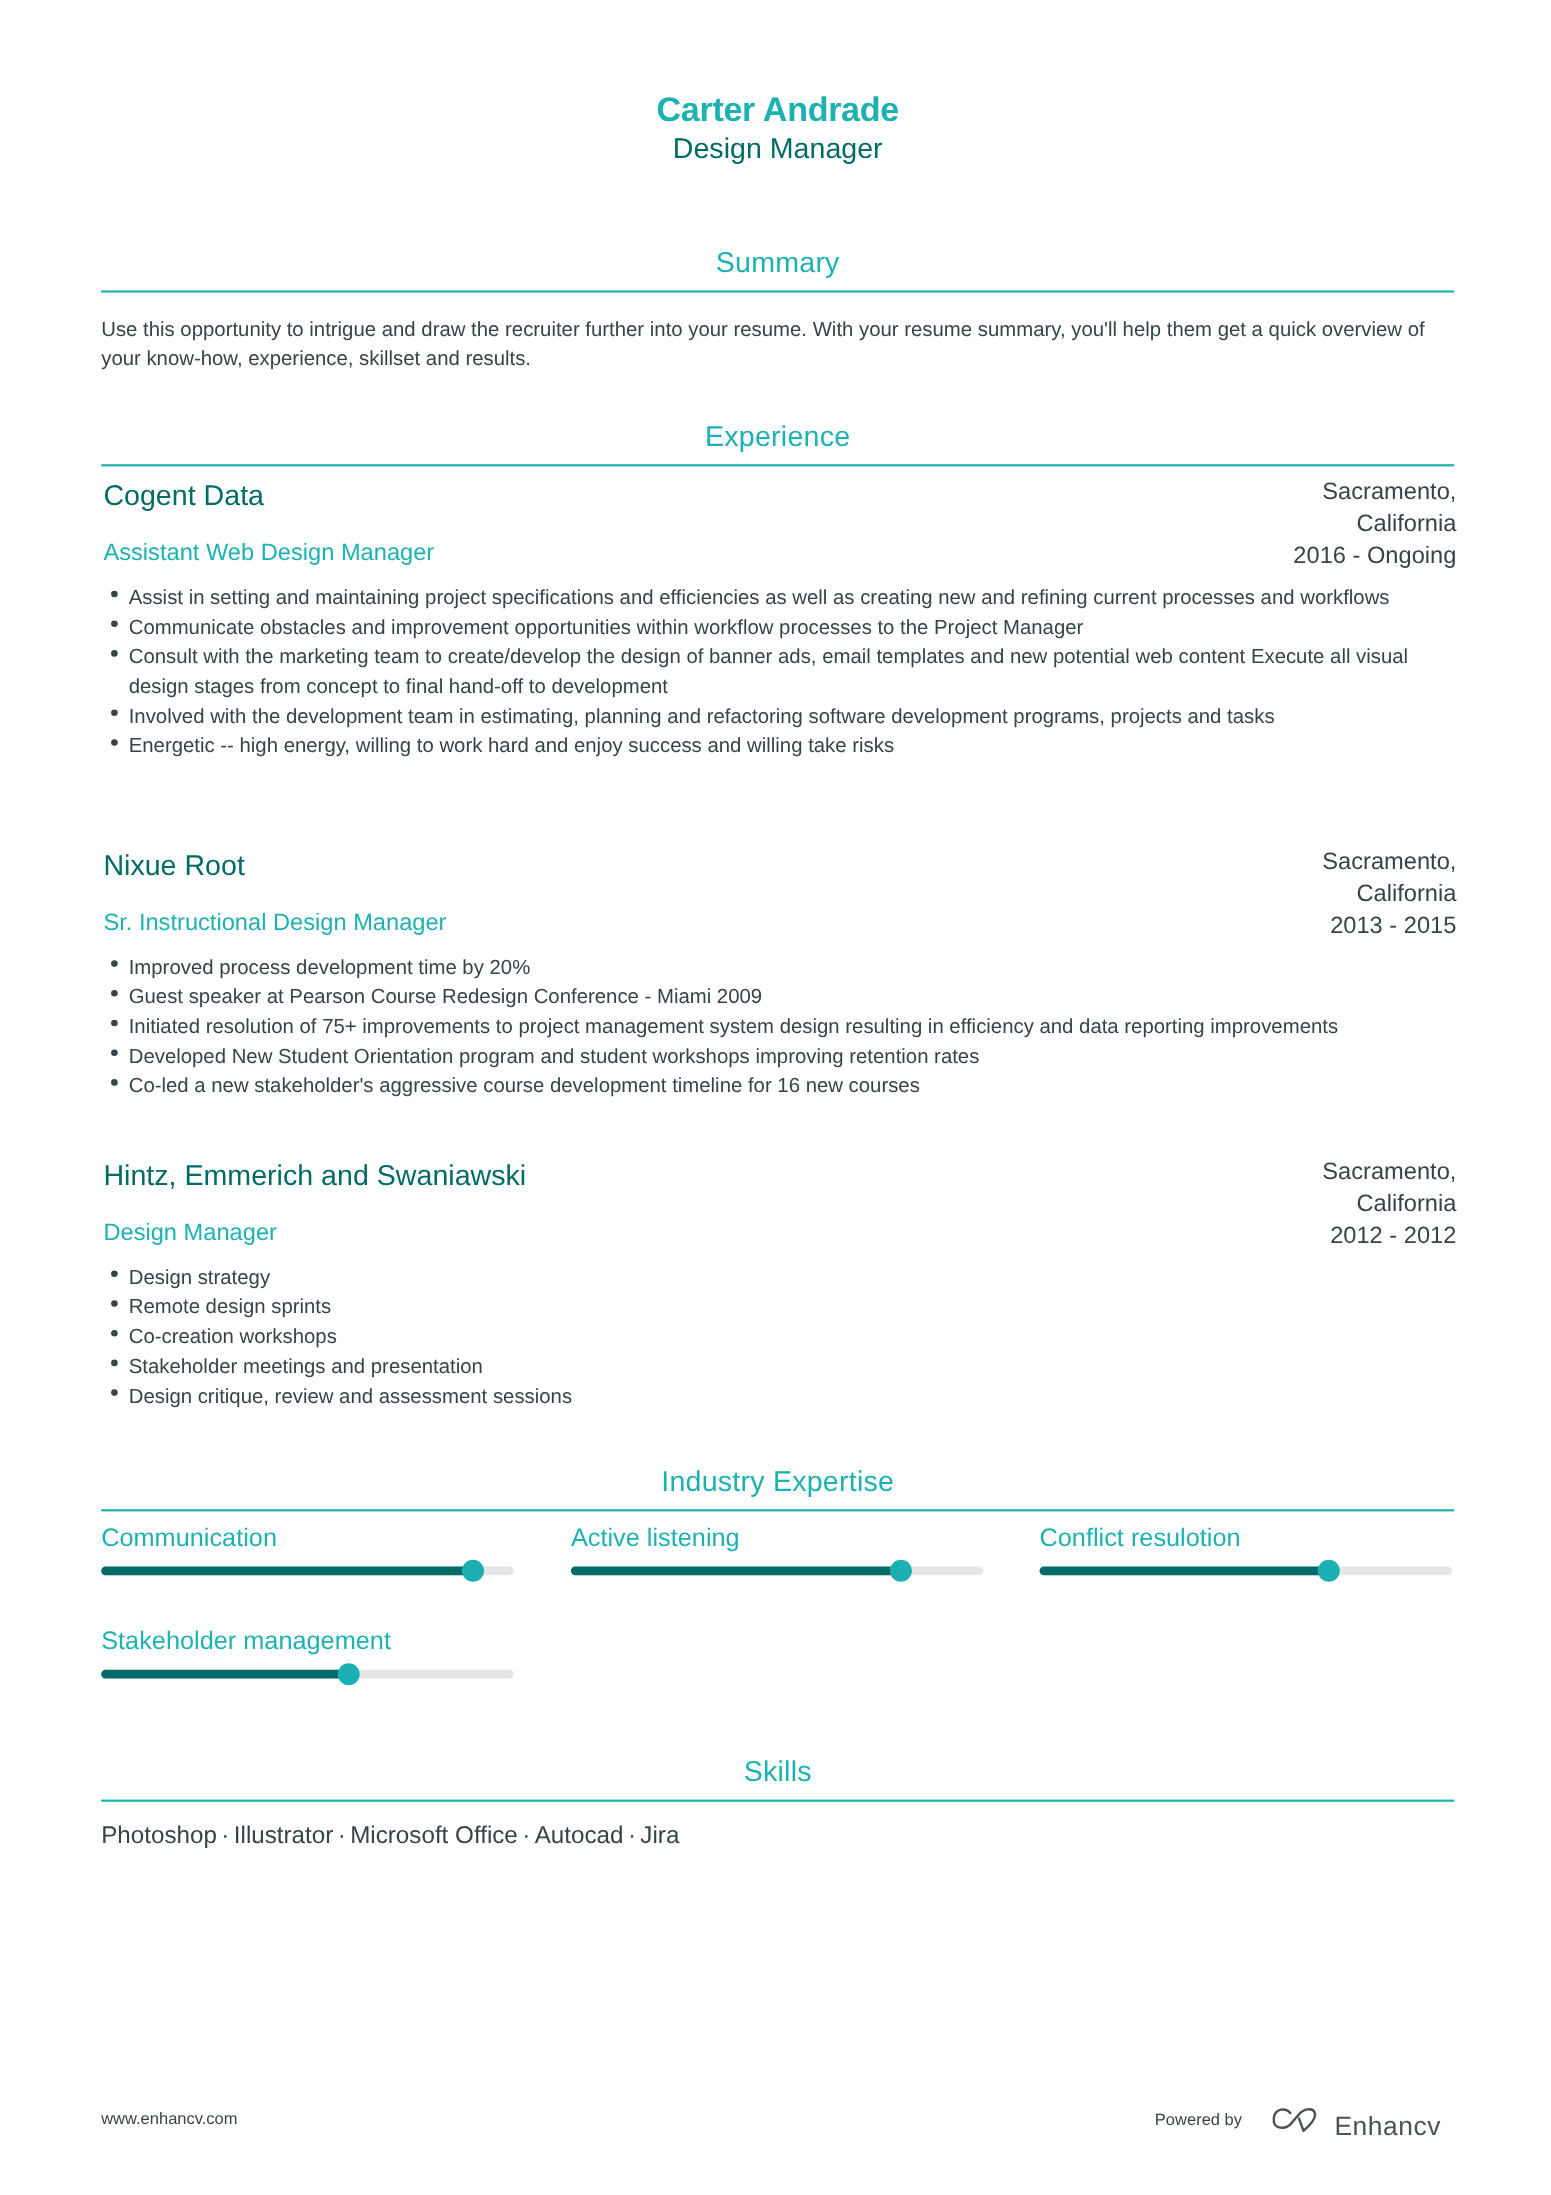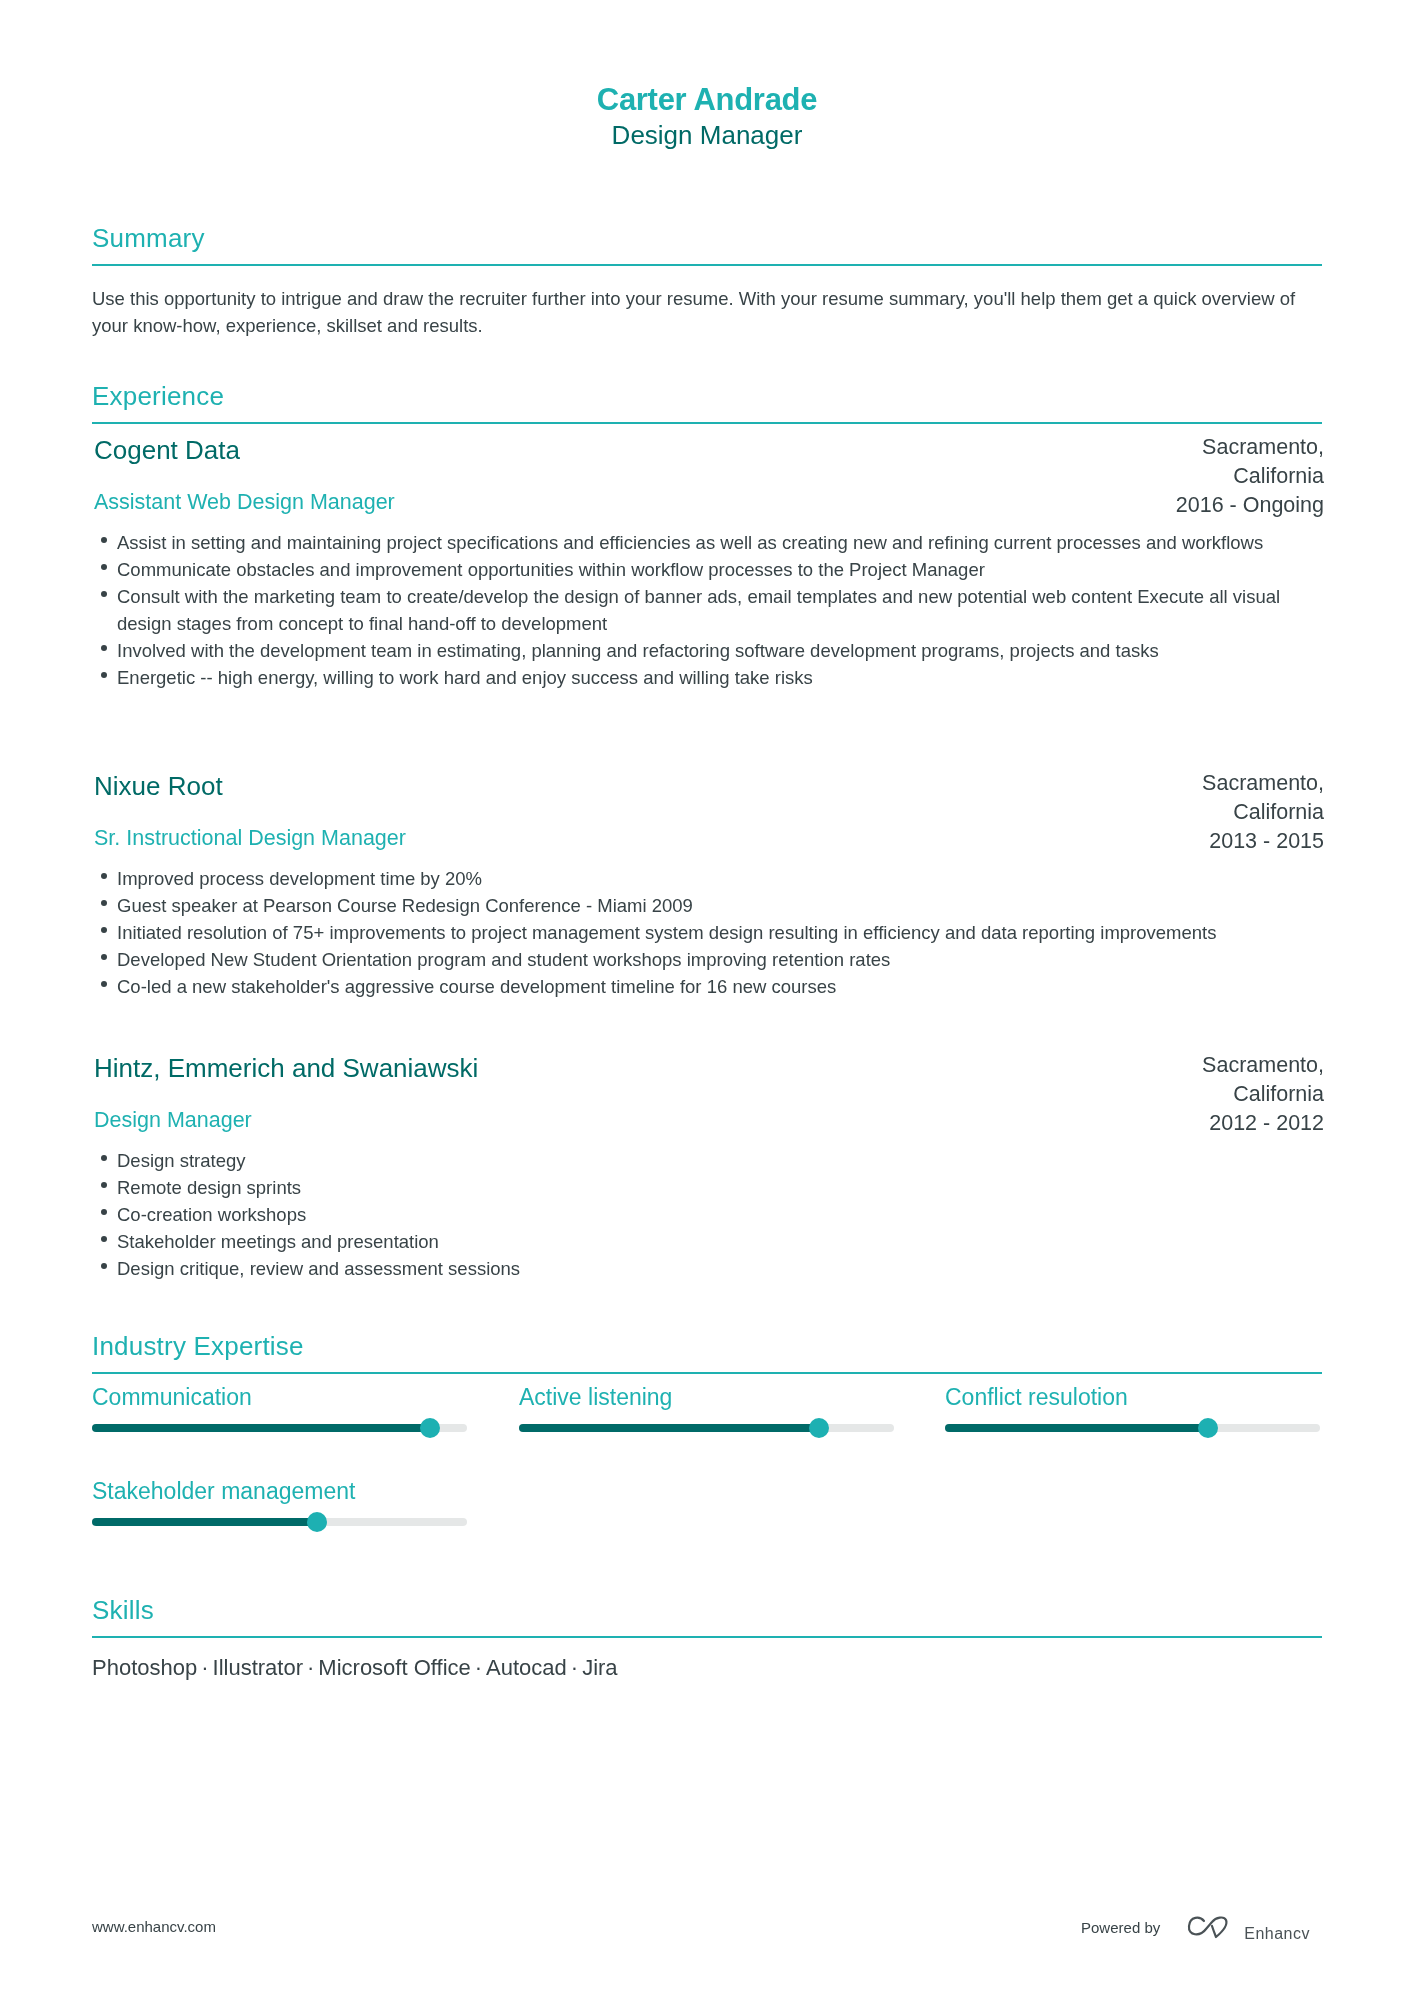--- a/index.html
+++ b/index.html
@@ -15,21 +15,21 @@
   
   .header { position: absolute; left: 0; top: 80px; width: 1230px; text-align: center; }
   .name { font-size: 31px; font-weight: bold; color: #1eb1b1; line-height: 40px; letter-spacing: -0.3px; }
   .title { font-size: 26px; color: #006a66; line-height: 34px; margin-top: -2px; }
   .contacts { font-size: 19px; color: #384347; line-height: 28px; margin-top: 2px; }
   .contacts .sep { display: inline-block; margin: 0 12px; font-size: 14px; vertical-align: 1px; }
 
   
   .section { position: absolute; left: 0; width: 1230px; }
   .section-title {
-    font-size: 26px; color: #1eb1b1; font-weight: normal;
+    text-align: center; font-size: 26px; color: #1eb1b1; font-weight: normal;
     line-height: 34px; letter-spacing: 0.2px;
   }
   .divider { height: 2px; background: #1eb1b1; margin-top: 9px; }
 
   .summary-text { font-size: 18.5px; line-height: 27px; color: #384347; margin-top: 19px; width: 1230px; }
 
   
   .entry { position: absolute; left: 2px; width: 1230px; }
   .entry-head { position: relative; height: 92px; }
   .company { position: absolute; left: 0; top: 0; font-size: 26px; color: #006a66; line-height: 34px; }
@@ -57,21 +57,21 @@
   }
 
   .skills-text { font-size: 22px; color: #384347; line-height: 30px; margin-top: 15px; }
   .skills-text .skill-sep { margin: 0 4px; }
 
   
   .footer-left { position: absolute; left: 92px; top: 1916px; font-size: 15px; color: #384347; line-height: 22px; }
   .footer-right { position: absolute; right: 100px; top: 1910px; display: flex; align-items: center; height: 34px; text-align: right; }
   .powered { font-size: 15px; color: #384347; margin-right: 26px; }
   .logo-icon { width: 46px; height: 26px; margin-right: 12px; }
-  .brand { font-size: 16px; color: #4a5256; letter-spacing: 0.5px; margin-top: 13px; }
+  .brand { font-size: 24px; color: #4a5256; letter-spacing: 0.5px; margin-top: 13px; }
 </style>
 </head>
 <body>
 
 <div class="page">
 
   <div class="header">
     <div class="name">Carter Andrade</div>
     <div class="title">Design Manager</div>
   </div>

